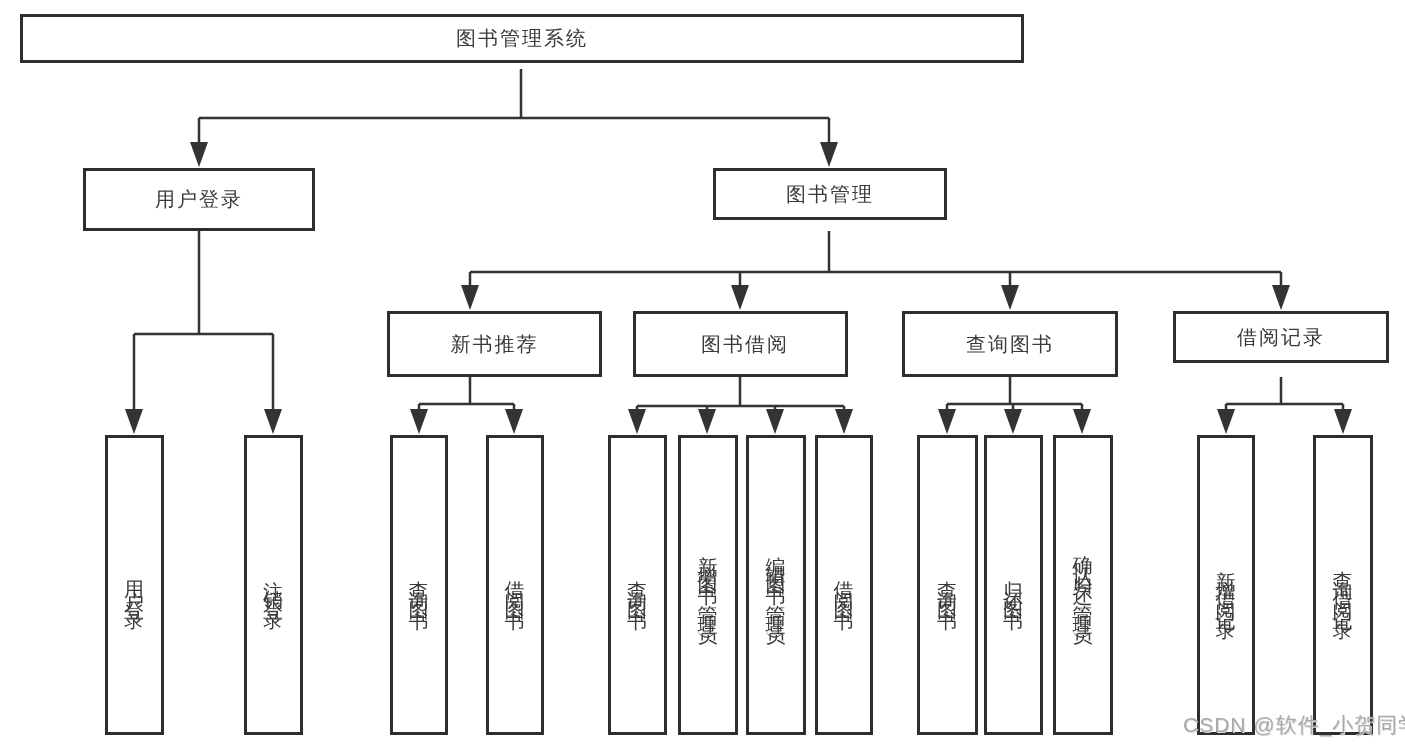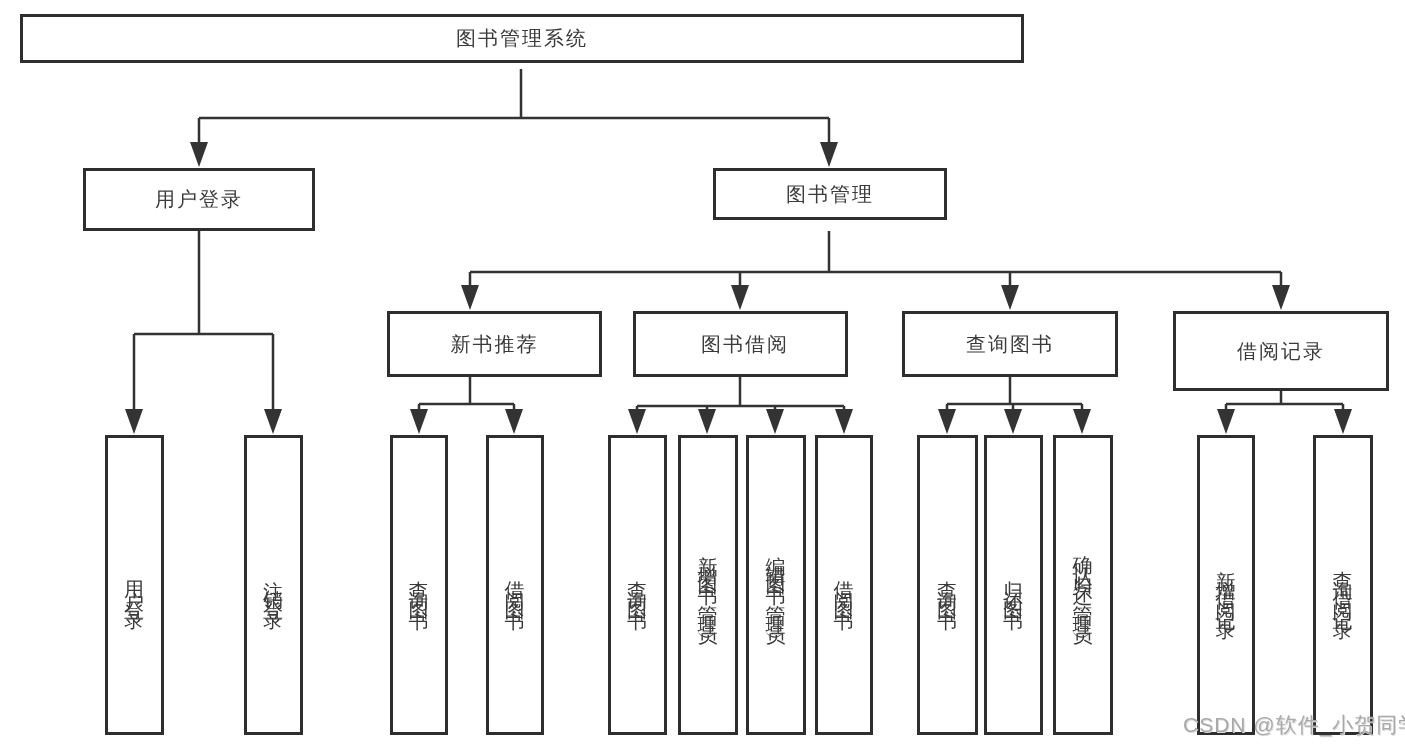--- a/index.html
+++ b/index.html
@@ -86,21 +86,21 @@
 
   <div class="box" style="left:363px;top:311px;width:215px;height:66px;margin-left:24px;">
     <span class="hlabel">新书推荐</span>
   </div>
   <div class="box" style="left:633px;top:311px;width:215px;height:66px;padding-left:9px;">
     <span class="hlabel">图书借阅</span>
   </div>
   <div class="box" style="left:902px;top:311px;width:216px;height:66px;">
     <span class="hlabel">查询图书</span>
   </div>
-  <div class="box" style="left:1173px;top:311px;width:216px;height:80px;">
+  <div class="box" style="left:1173px;top:311px;width:216px;height:52px;">
     <span class="hlabel">借阅记录</span>
   </div>
 
   <div class="box vbox" style="left:105px;top:435px;width:59px;height:300px;">
     <span class="vlabel">用户登录</span>
   </div>
   <div class="box vbox" style="left:244px;top:435px;width:59px;height:300px;">
     <span class="vlabel">注销登录</span>
   </div>
 

